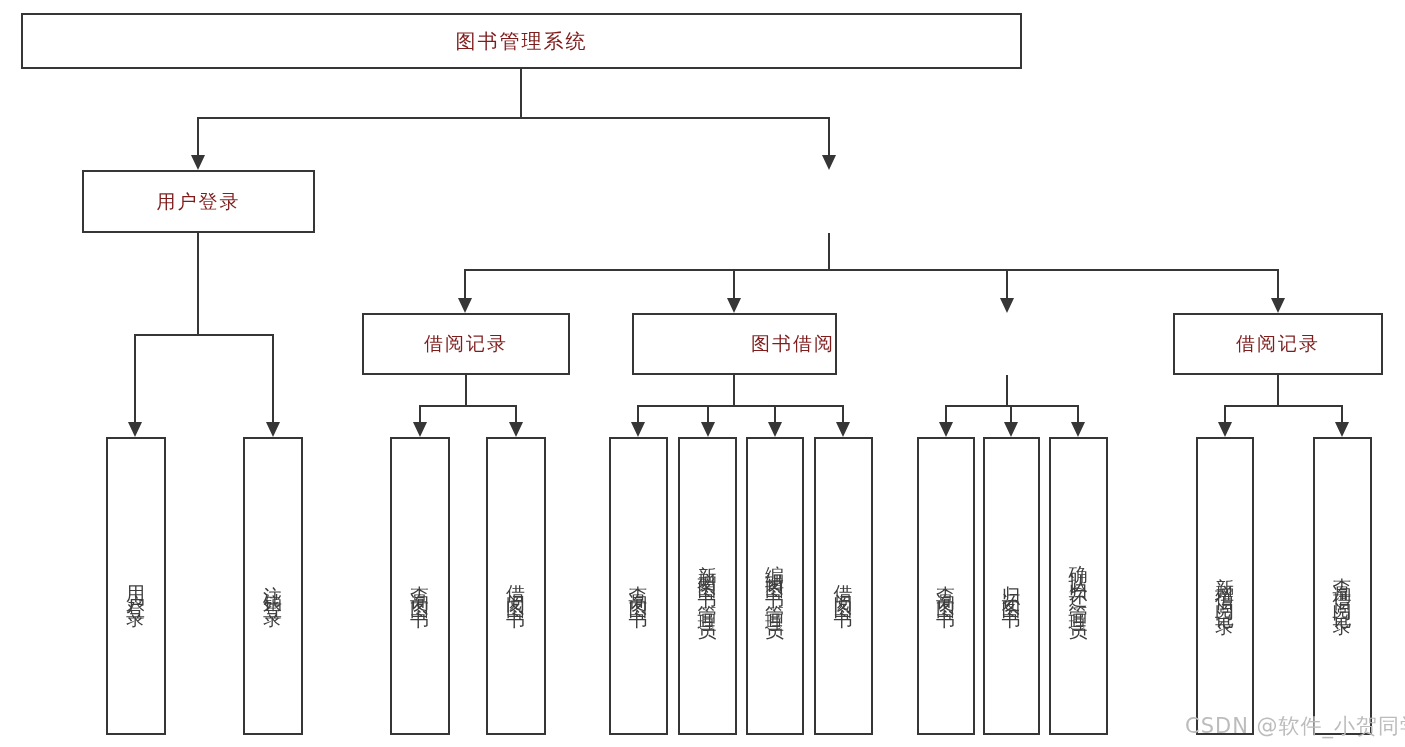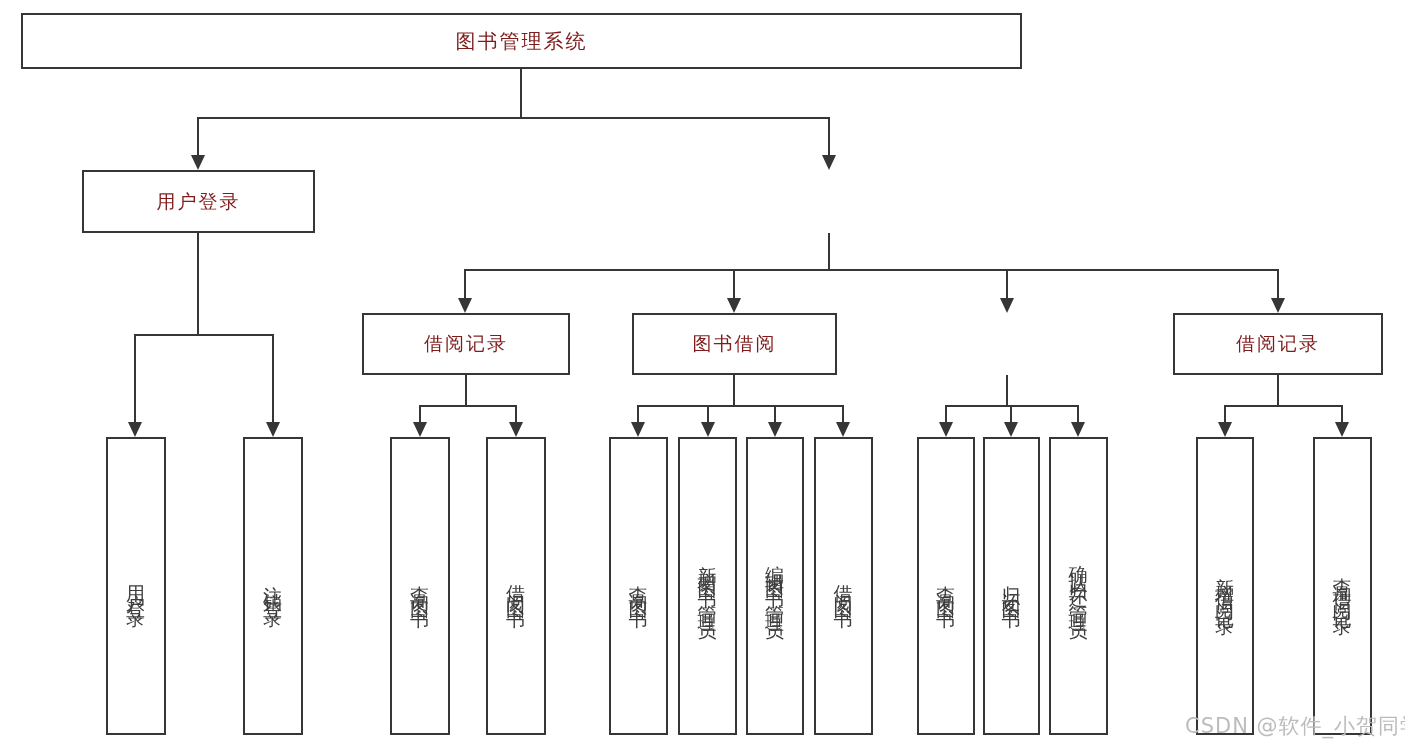--- a/index.html
+++ b/index.html
@@ -63,21 +63,21 @@
   <div class="line" style="left:733px;top:269px;width:2px;height:30px;"></div>
   <div class="arrow" style="left:727px;top:298px;"></div>
   <div class="line" style="left:1006px;top:269px;width:2px;height:30px;"></div>
   <div class="arrow" style="left:1000px;top:298px;"></div>
   <div class="line" style="left:1277px;top:269px;width:2px;height:30px;"></div>
   <div class="arrow" style="left:1271px;top:298px;"></div>
 
   <div class="box" style="left:362px;top:313px;width:208px;height:62px;">
     <span class="hlabel">借阅记录</span>
   </div>
-  <div class="box" style="left:632px;top:313px;width:205px;height:62px;">
+  <div class="box" style="left:632px;top:313px;width:205px;height:62px;justify-content:flex-end;">
     <span class="hlabel">图书借阅</span>
   </div>
   <div class="box" style="left:1173px;top:313px;width:210px;height:62px;">
     <span class="hlabel">借阅记录</span>
   </div>
 
   <div class="line" style="left:465px;top:375px;width:2px;height:31px;"></div>
   <div class="line" style="left:419px;top:405px;width:98px;height:2px;"></div>
   <div class="line" style="left:419px;top:405px;width:2px;height:18px;"></div>
   <div class="arrow" style="left:413px;top:422px;"></div>

